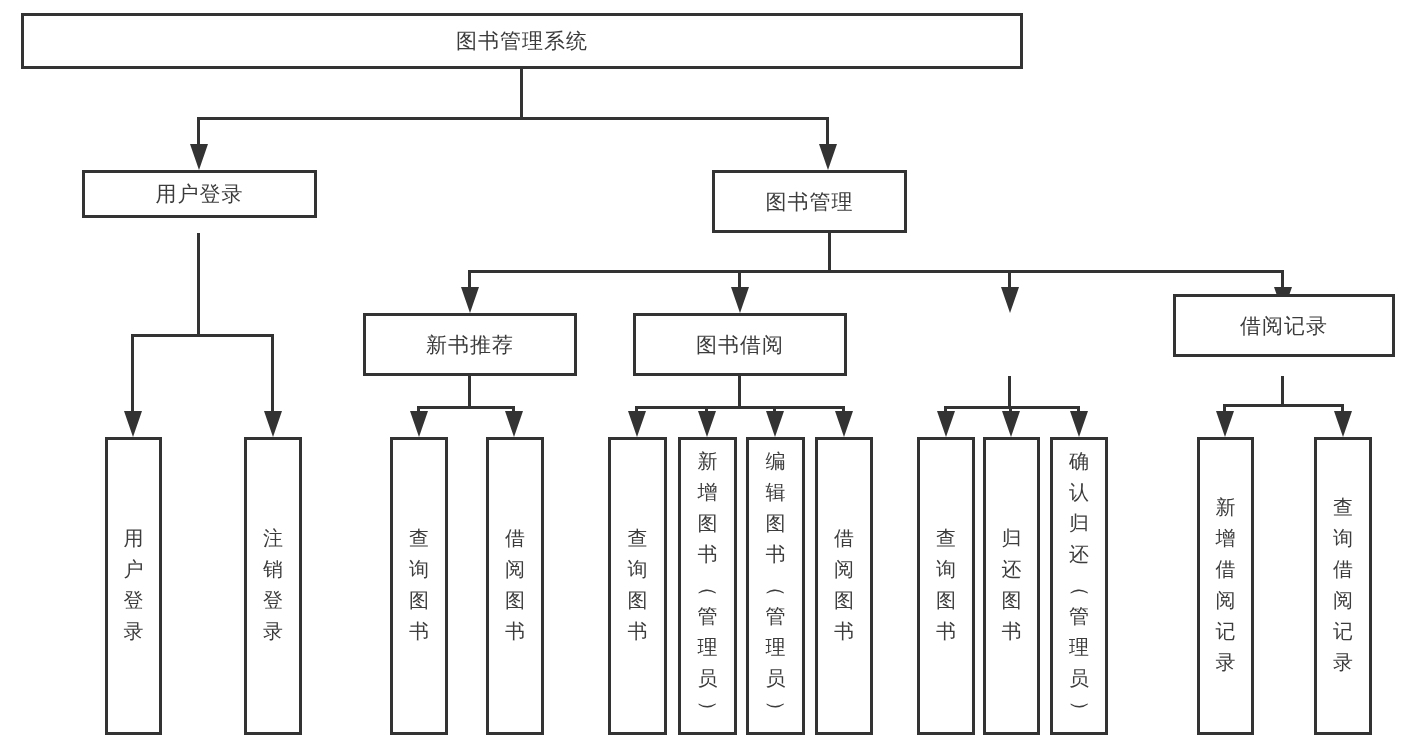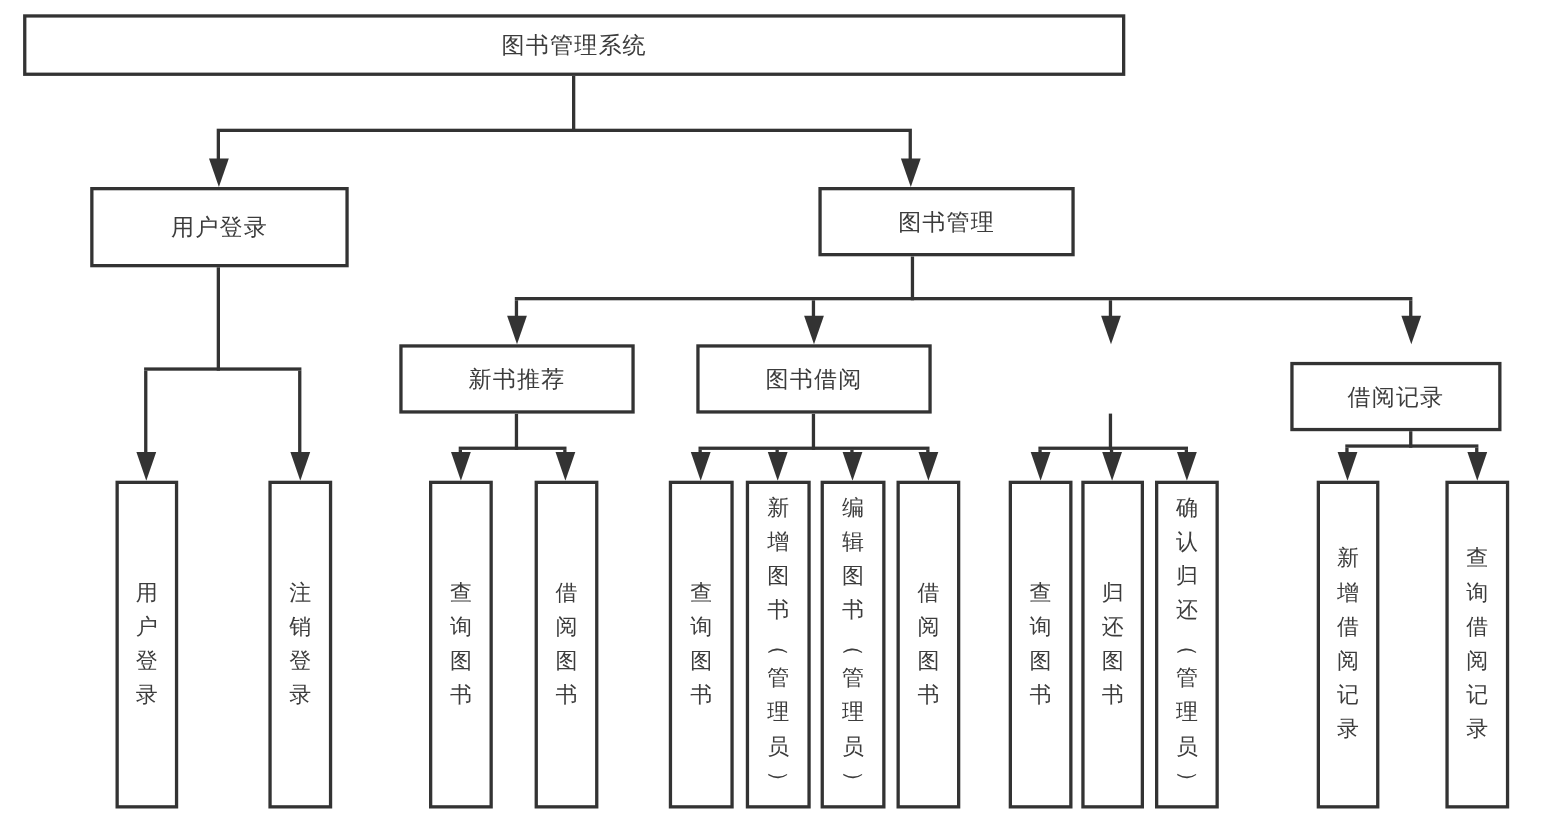--- a/index.html
+++ b/index.html
@@ -2,21 +2,21 @@
 <html><head>
 <meta charset="utf-8">
 <style>
   html, body { margin: 0; padding: 0; background: #ffffff; }
   #canvas {
     position: relative;
     width: 1405px;
     height: 747px;
     background: #ffffff;
     overflow: hidden;
-    font-family: Liberation Sans, sans-serif;
+    font-family: Liberation Mono, monospace;
   }
   .box {
     position: absolute;
     box-sizing: border-box;
     border: 3px solid #333333;
     background: #ffffff;
     display: flex;
     align-items: center;
     justify-content: center;
     color: #3c3c3c;
@@ -120,34 +120,34 @@
   <div class="hl" style="left:1223px;top:404px;width:121px"></div>
   <div class="vl" style="left:1223px;top:407px;height:6px"></div>
   <div class="ah" style="left:1216px;top:411px"></div>
   <div class="vl" style="left:1341px;top:407px;height:6px"></div>
   <div class="ah" style="left:1334px;top:411px"></div>
 
   <div class="box" style="left:21px;top:13px;width:1002px;height:56px">
     <span>图书管理系统</span>
   </div>
 
-  <div class="box" style="left:82px;top:170px;width:235px;height:73px">
+  <div class="box" style="left:82px;top:170px;width:235px;height:48px">
     <span>用户登录</span>
   </div>
-  <div class="box" style="left:744px;top:170px;width:233px;height:63px">
+  <div class="box" style="left:712px;top:170px;width:195px;height:63px">
     <span>图书管理</span>
   </div>
 
   <div class="box" style="left:633px;top:313px;width:214px;height:63px">
     <span>图书借阅</span>
   </div>
   <div class="box" style="left:363px;top:313px;width:214px;height:63px">
     <span>新书推荐</span>
   </div>
-  <div class="box" style="left:1173px;top:329px;width:192px;height:63px">
+  <div class="box" style="left:1173px;top:294px;width:222px;height:63px">
     <span>借阅记录</span>
   </div>
 
   <div class="vbox" style="left:105px;width:57px">
     <div class="vlbl">
         <span class="vchar">用</span>
         <span class="vchar">户</span>
         <span class="vchar">登</span>
         <span class="vchar">录</span>
       </div>

